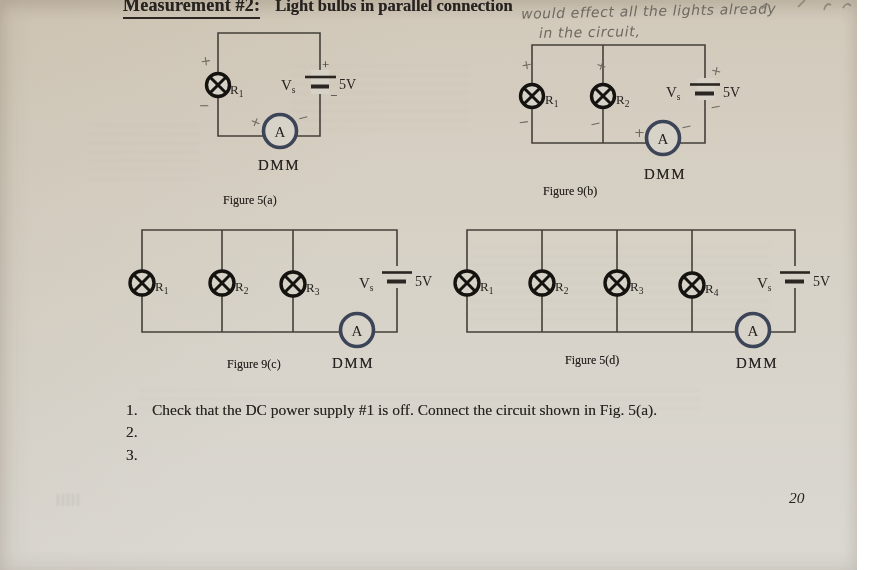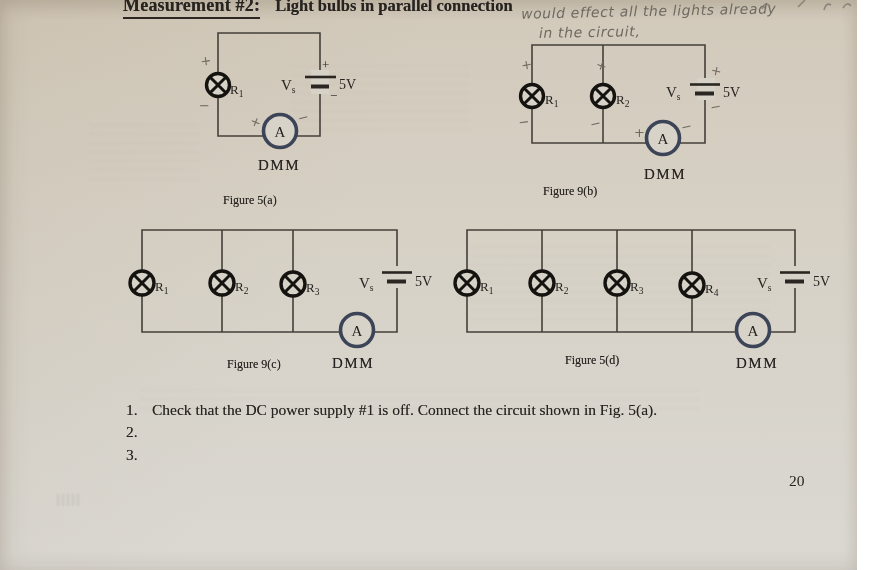--- a/index.html
+++ b/index.html
@@ -27,21 +27,21 @@
   .cap-a{top:193px;left:223px;}
   .dmm-b{top:166px;left:644px;}
   .cap-b{top:184px;left:543px;}
   .dmm-c{top:355px;left:332px;}
   .cap-c{top:357px;left:227px;}
   .dmm-d{top:355px;left:736px;}
   .cap-d{top:353px;left:565px;text-align:right;}
   .instr{top:399px;left:126px;}
   .irow{display:flex;font-size:15.5px;line-height:22.4px;text-shadow:0 0 .6px rgba(40,35,30,.5);}
   .inum{width:26px;}
-  .pgnum{top:472px;left:789px;font-size:15.5px;}
+  .pgnum{top:489px;left:789px;font-size:15.5px;font-style:italic;}
   svg{position:absolute;top:0;left:0;}
   .wire{fill:none;stroke:#44403a;stroke-width:1.6;}
   .mask{fill:#d7d2c7;stroke:none;}
   .plate-long{stroke:#2a2722;stroke-width:2.6;}
   .plate-short{stroke:#2a2722;stroke-width:4;}
   .bulb{fill:#d7d2c7;stroke:#15130f;stroke-width:3.4;}
   .bx{stroke:#15130f;stroke-width:3;stroke-linecap:round;}
   .ammeter{fill:#d8d3c9;stroke:#3c4457;stroke-width:3.6;}
   text.ink{fill:#262320;font-family:"Liberation Serif",serif;}
   .t15{font-size:15px;} .t14{font-size:14px;} .t13{font-size:13px;}

